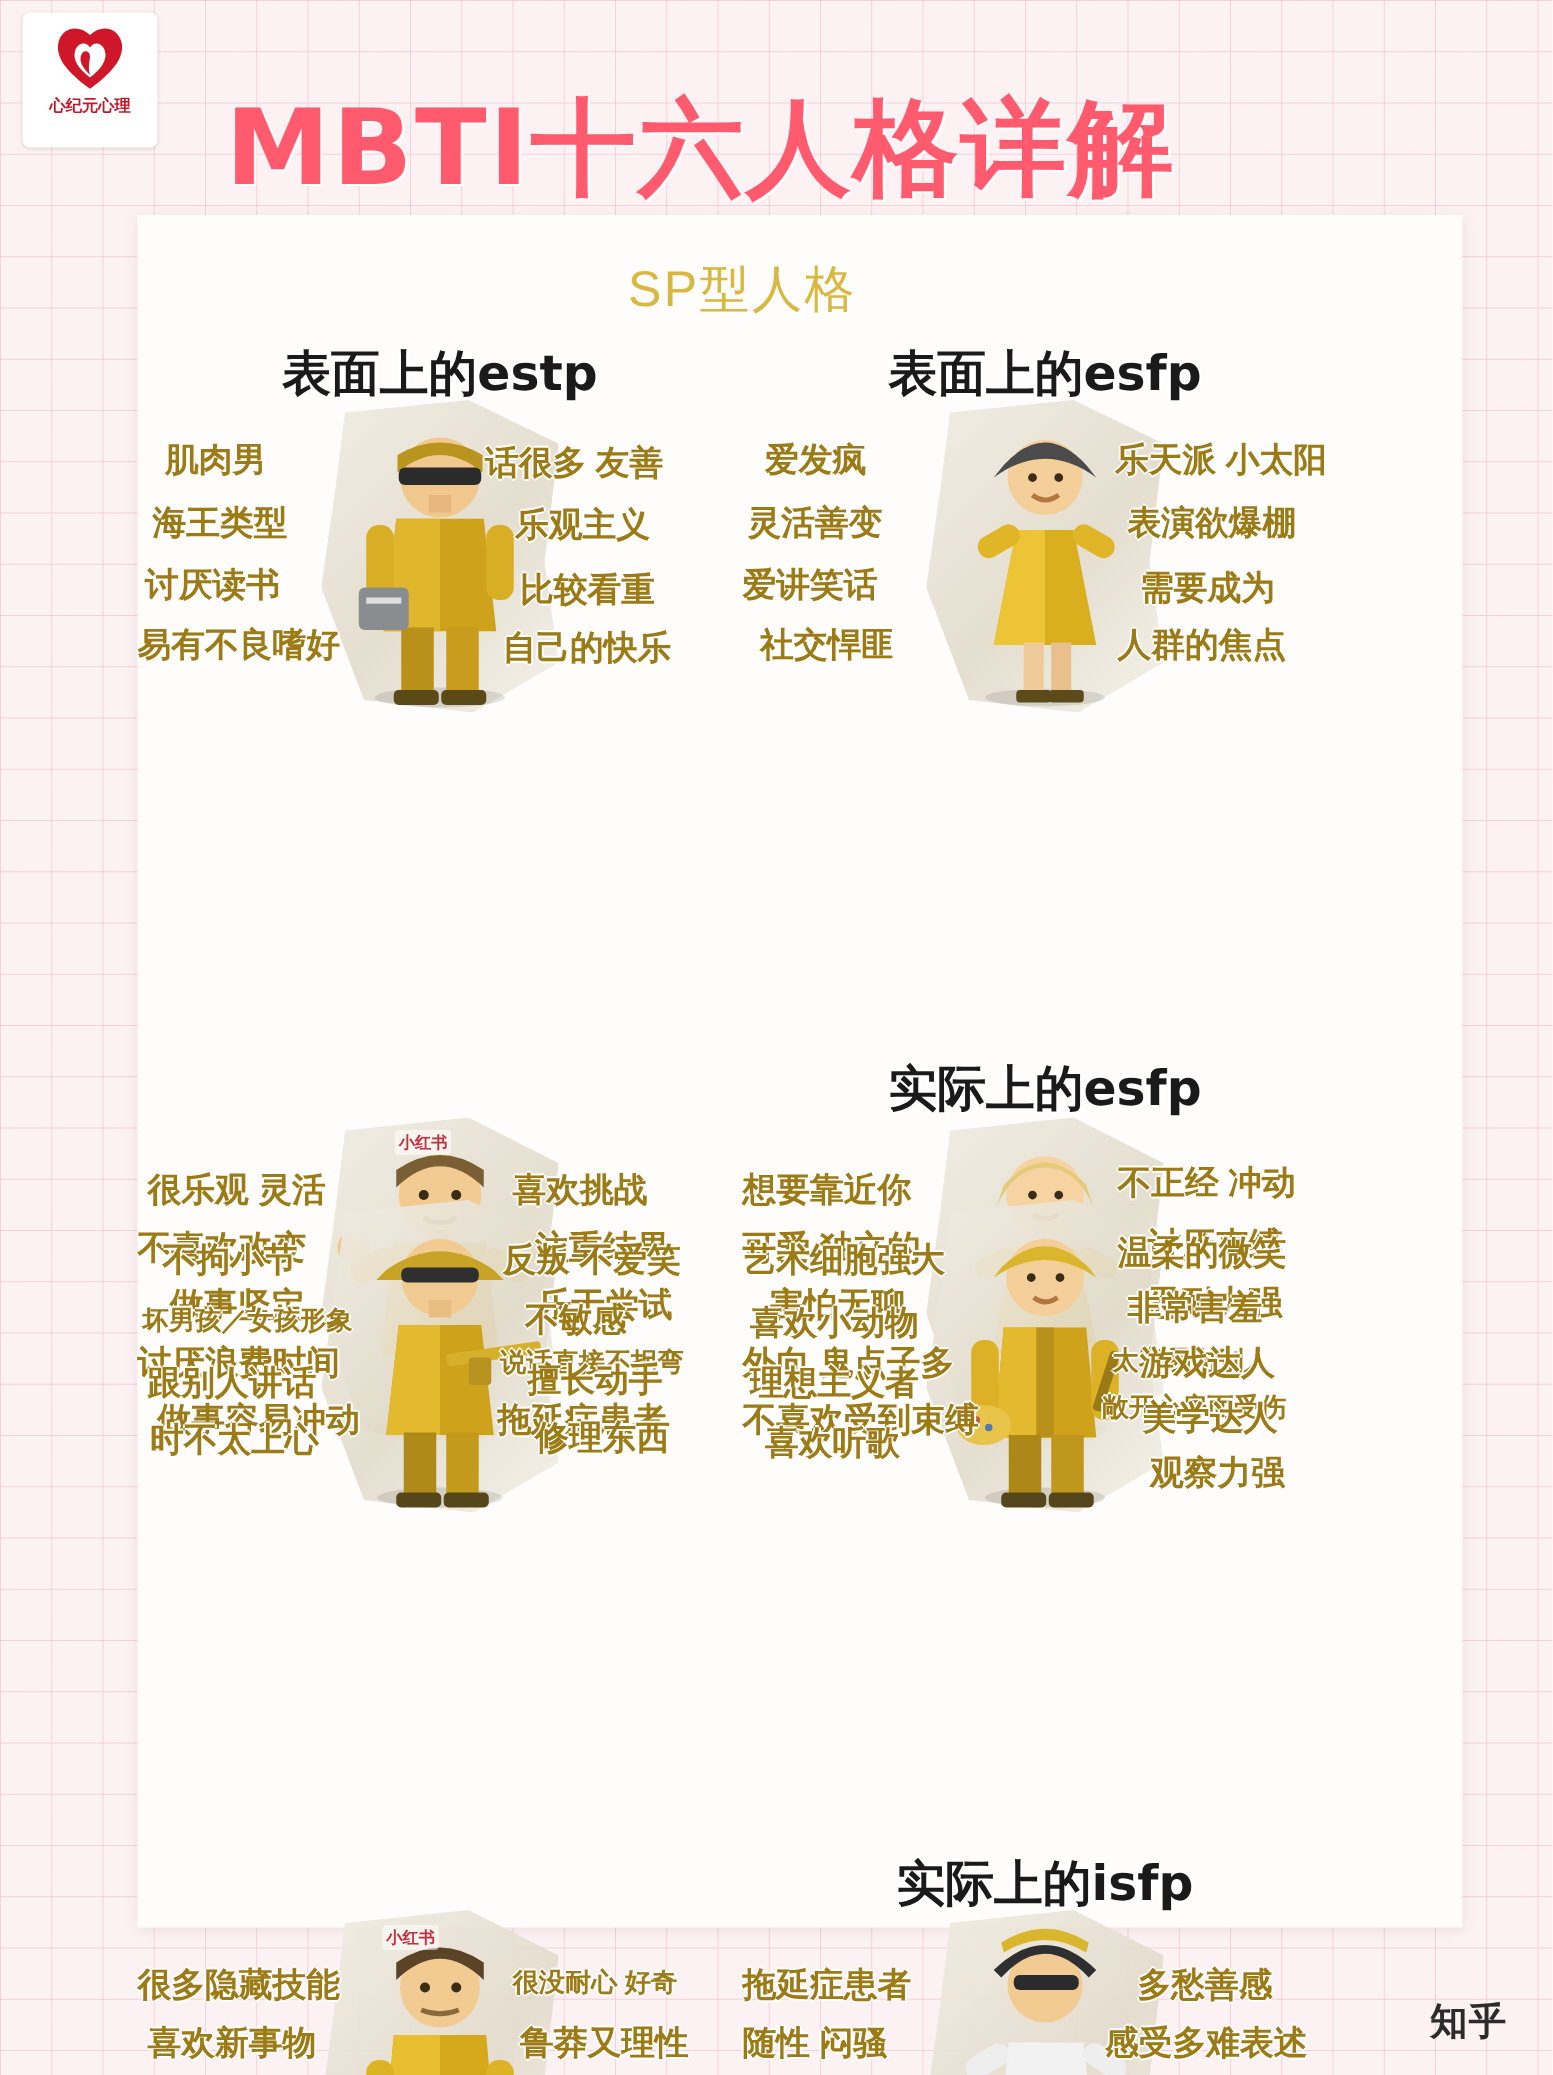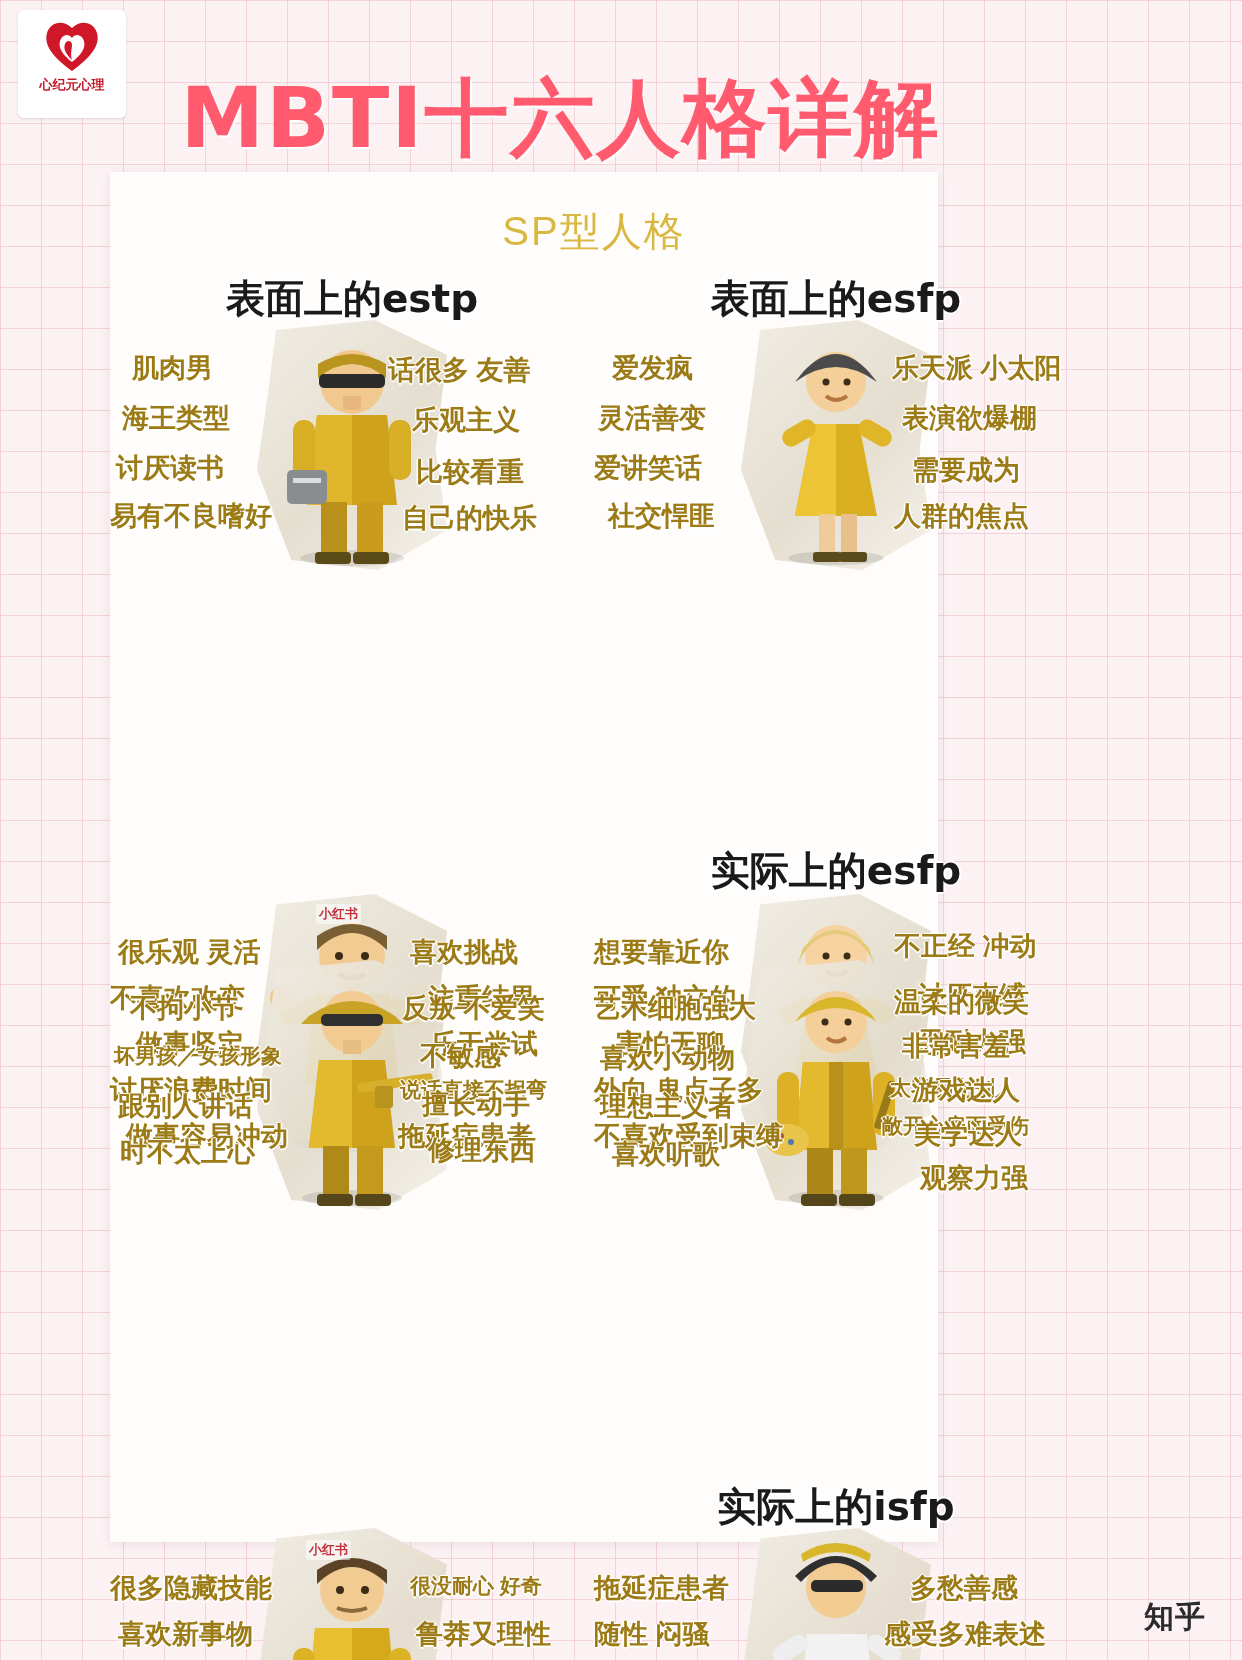--- a/index.html
+++ b/index.html
@@ -67,21 +67,21 @@
     color: #ff5a6e;
     letter-spacing: 2px;
     font-family: "DejaVu Sans", "Liberation Sans", sans-serif;
     text-shadow: 2px 2px 0 rgba(255,255,255,0.8);
   }
   
   #card {
     position: absolute;
     left: 110px;
     top: 172px;
-    width: 828px;
+    width: 1060px;
     height: 1370px;
     background: #fffdfc;
     box-shadow: 0 2px 10px rgba(150,120,130,0.16);
   }
   #card-title {
     position: absolute;
     left: 0;
     top: 32px;
     width: 968px;
     text-align: center;

